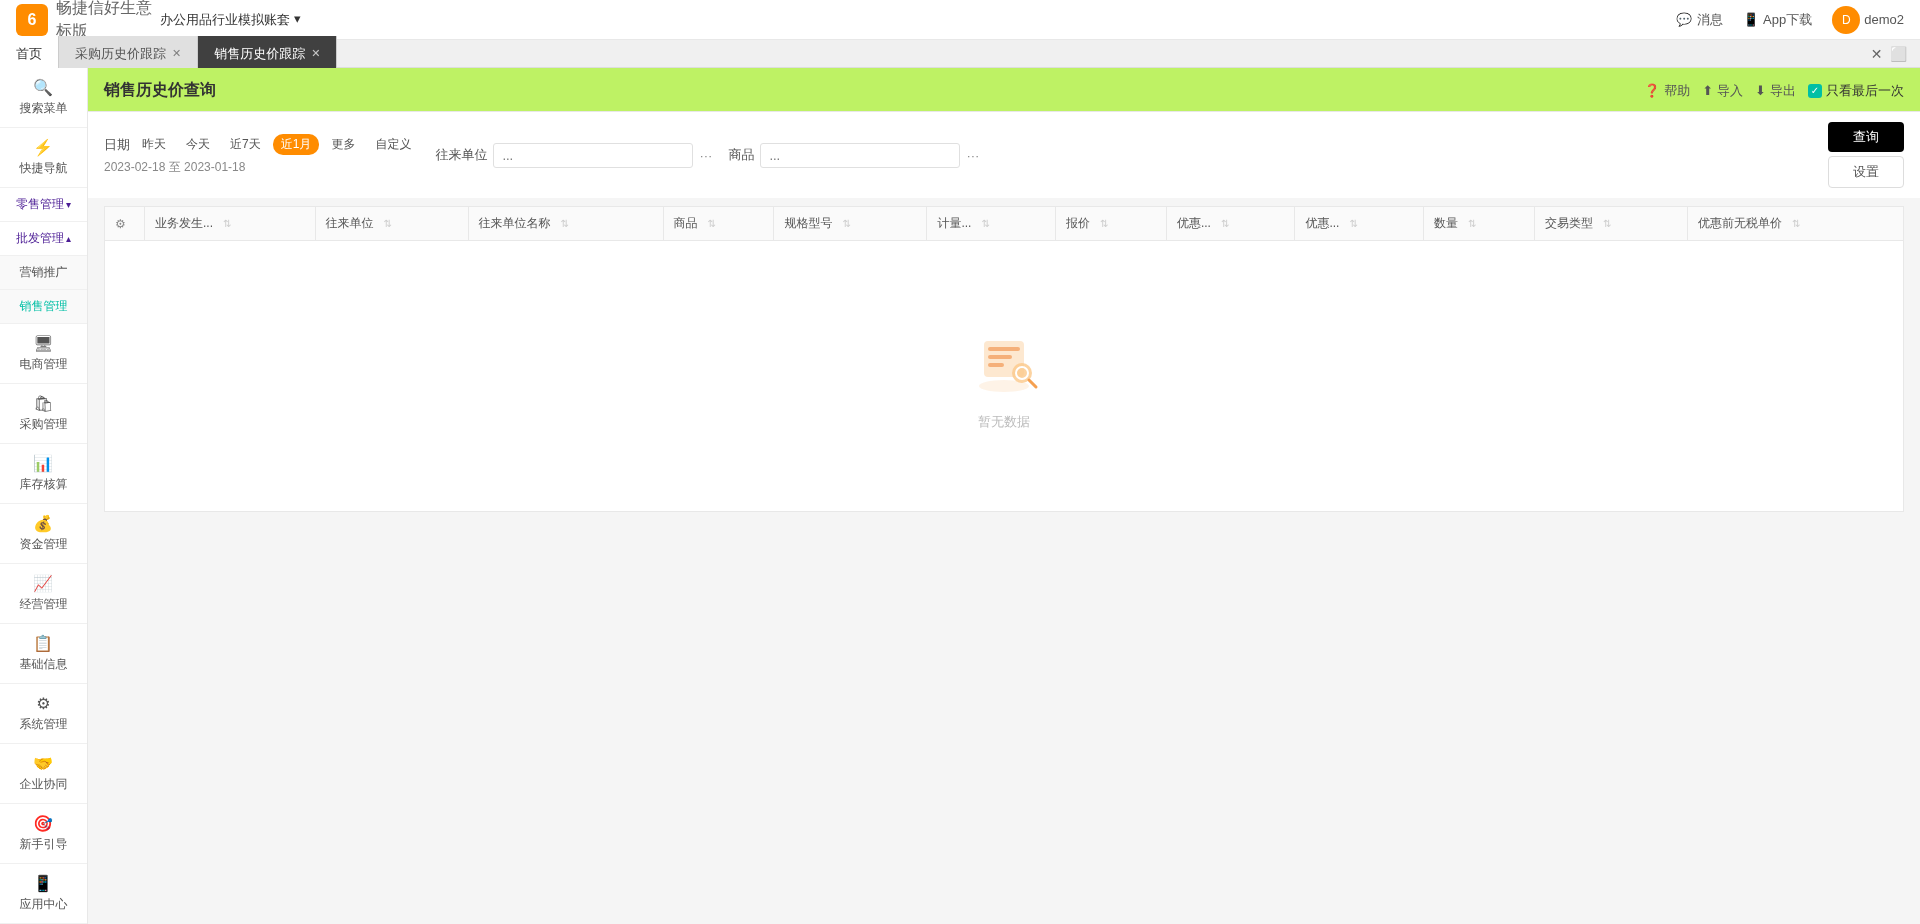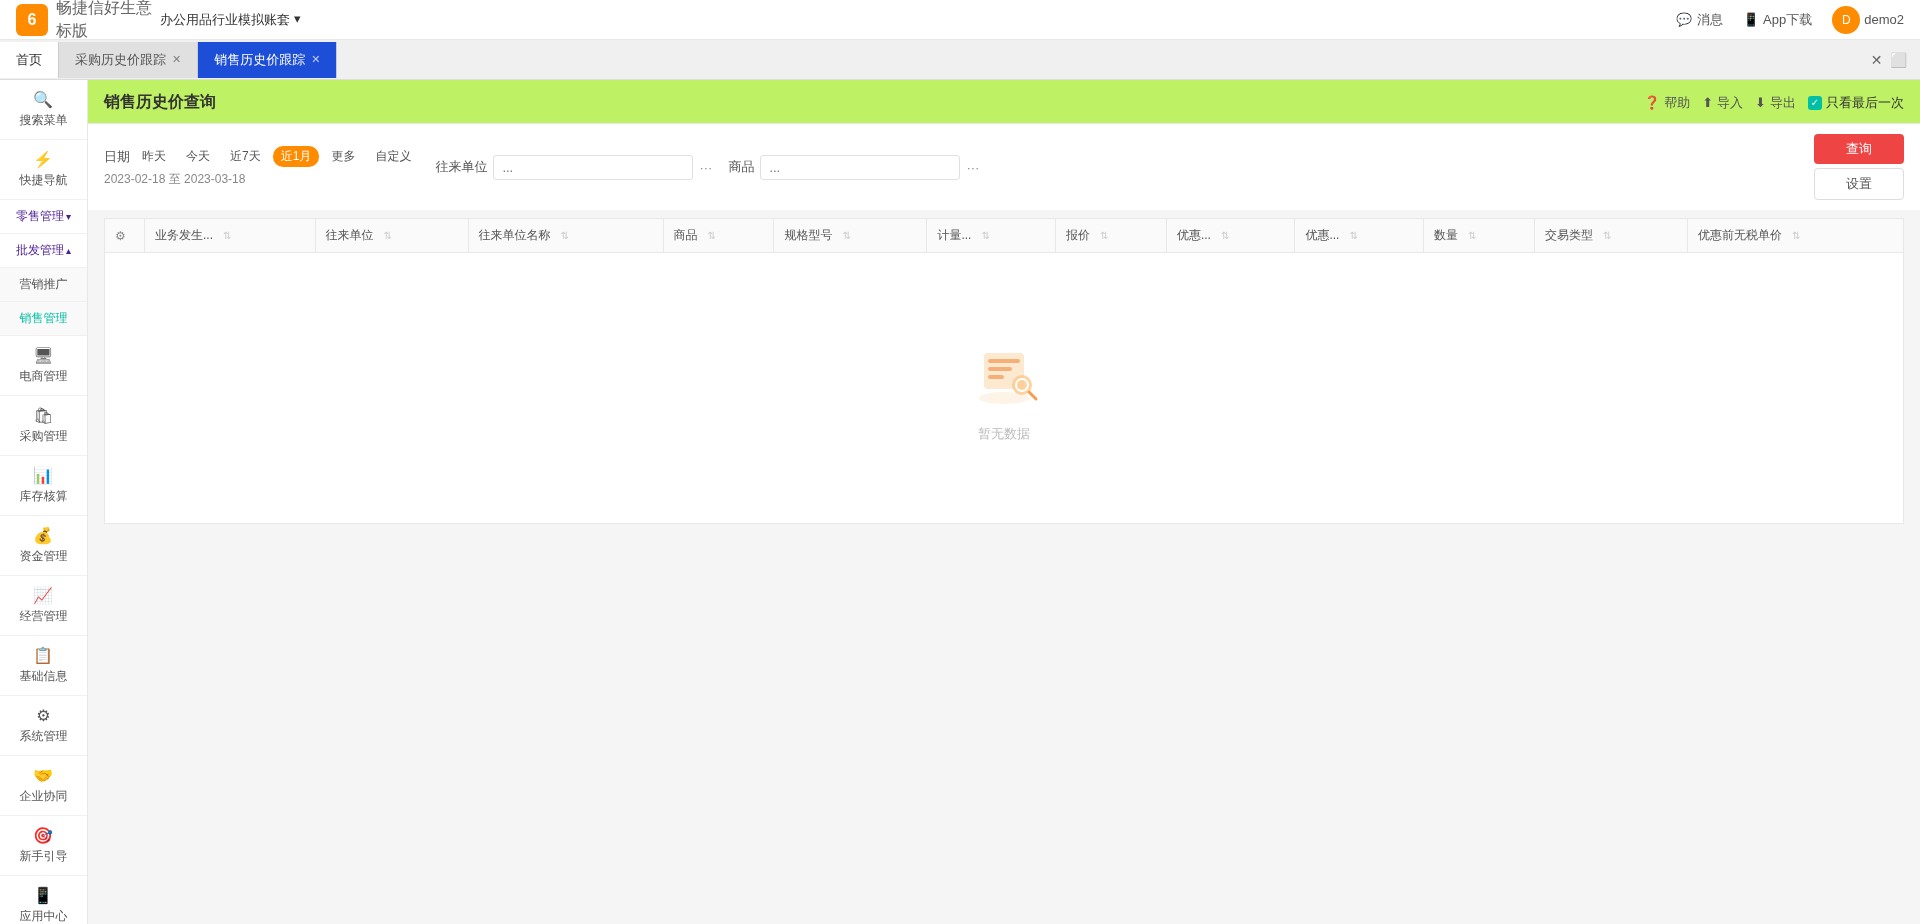--- a/index.html
+++ b/index.html
@@ -19,21 +19,21 @@
     .top-bar-left { display: flex; align-items: center; gap: 8px; }
     .logo-icon { width: 32px; height: 32px; background: #ff8c00; border-radius: 6px; display: flex; align-items: center; justify-content: center; color: white; font-size: 16px; font-weight: bold; }
     .app-title { font-size: 11px; color: #666; line-height: 1.3; }
     .app-selector { display: flex; align-items: flex-start; gap: 4px; color: #333; font-size: 13px; cursor: pointer; }
     .top-bar-right { display: flex; align-items: center; gap: 20px; color: #555; font-size: 13px; }
     .top-bar-right .icon-btn { display: flex; align-items: center; gap: 4px; cursor: pointer; color: #555; }
     .user-avatar { width: 28px; height: 28px; border-radius: 50%; background: #ff8c00; display: flex; align-items: center; justify-content: center; color: white; font-size: 12px; }
 
     
     .tab-bar {
-      height: 40px;
+      height: 28px;
       background: #f0f0f0;
       display: flex;
       align-items: center;
       padding: 0 0;
       flex-shrink: 0;
       border-bottom: 1px solid #ddd;
     }
     .tab {
       height: 36px;
       display: flex;
@@ -41,21 +41,21 @@
       padding: 0 16px;
       cursor: pointer;
       font-size: 13px;
       color: #555;
       background: #e0e0e0;
       border-right: 1px solid #ccc;
       gap: 6px;
       white-space: nowrap;
     }
     .tab.active {
-      background: #1d4ed8;
+      background: #404040;
       color: white;
     }
     .tab.home {
       background: #fff;
       color: #333;
     }
     .tab-close { font-size: 11px; cursor: pointer; opacity: 0.7; }
     .tab-bar-actions { margin-left: auto; display: flex; align-items: center; gap: 8px; padding-right: 12px; }
     .tab-bar-action { cursor: pointer; color: #666; font-size: 14px; }
 
@@ -174,22 +174,22 @@
       border: 1px solid #e0e0e0;
       border-radius: 3px;
       padding: 4px 8px;
       font-size: 13px;
       outline: none;
       width: 200px;
       color: #333;
     }
     .filter-more { color: #888; cursor: pointer; font-size: 13px; }
     .query-btn {
-      padding: 6px 32px;
-      background: #ef4444;
+      padding: 6px 25px;
+      background: #000000;
       color: white;
       border: none;
       border-radius: 4px;
       cursor: pointer;
       font-size: 13px;
     }
     .settings-btn {
       padding: 6px 12px;
       border: 1px solid #ddd;
       background: #fff;
@@ -392,21 +392,21 @@
       <div class="date-filters">
         <div class="date-btn-row">
           <span class="filter-label">日期</span>
           <button class="date-btn">昨天</button>
           <button class="date-btn">今天</button>
           <button class="date-btn">近7天</button>
           <button class="date-btn active">近1月</button>
           <button class="date-btn">更多</button>
           <button class="date-btn">自定义</button>
         </div>
-        <div class="date-range-text">2023-02-18 至 2023-03-18</div>
+        <div class="date-range-text">2023-02-18 至 2023-01-18</div>
       </div>
 
       <div class="filter-input-group">
         <span class="filter-label">往来单位</span>
         <input class="filter-input" type="text" placeholder="..." style="">
         <span class="filter-more">···</span>
       </div>
 
       <div class="filter-input-group">
         <span class="filter-label">商品</span>

